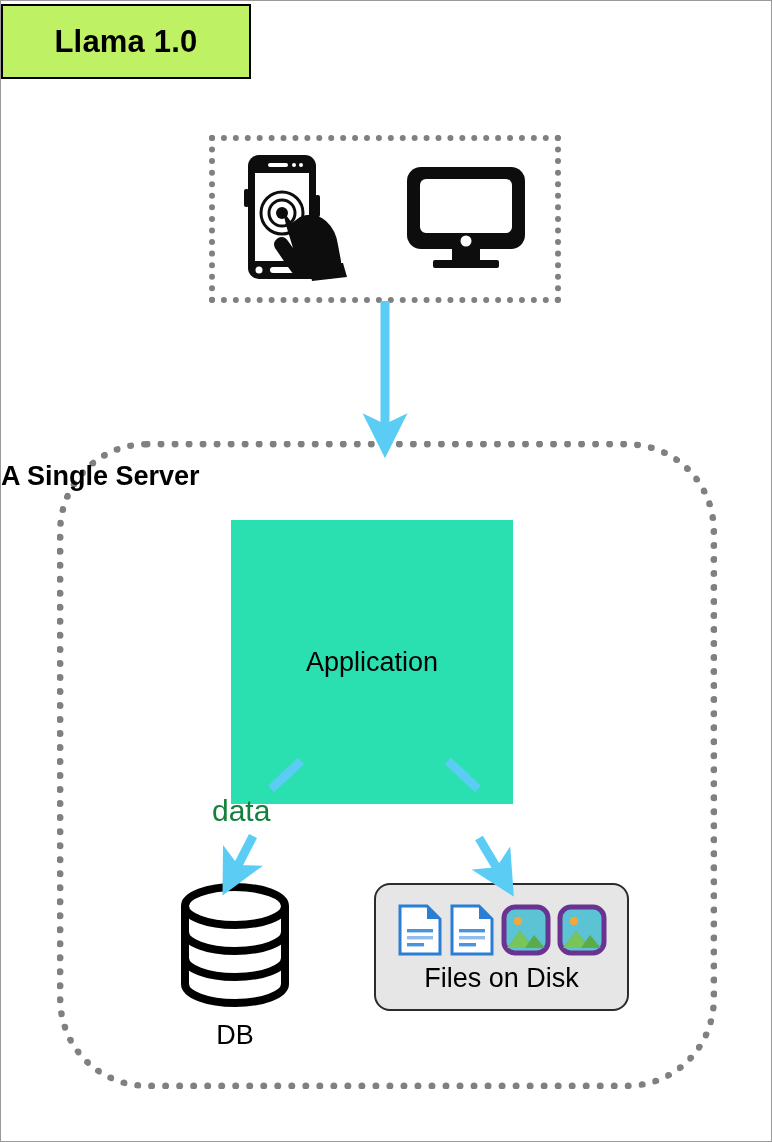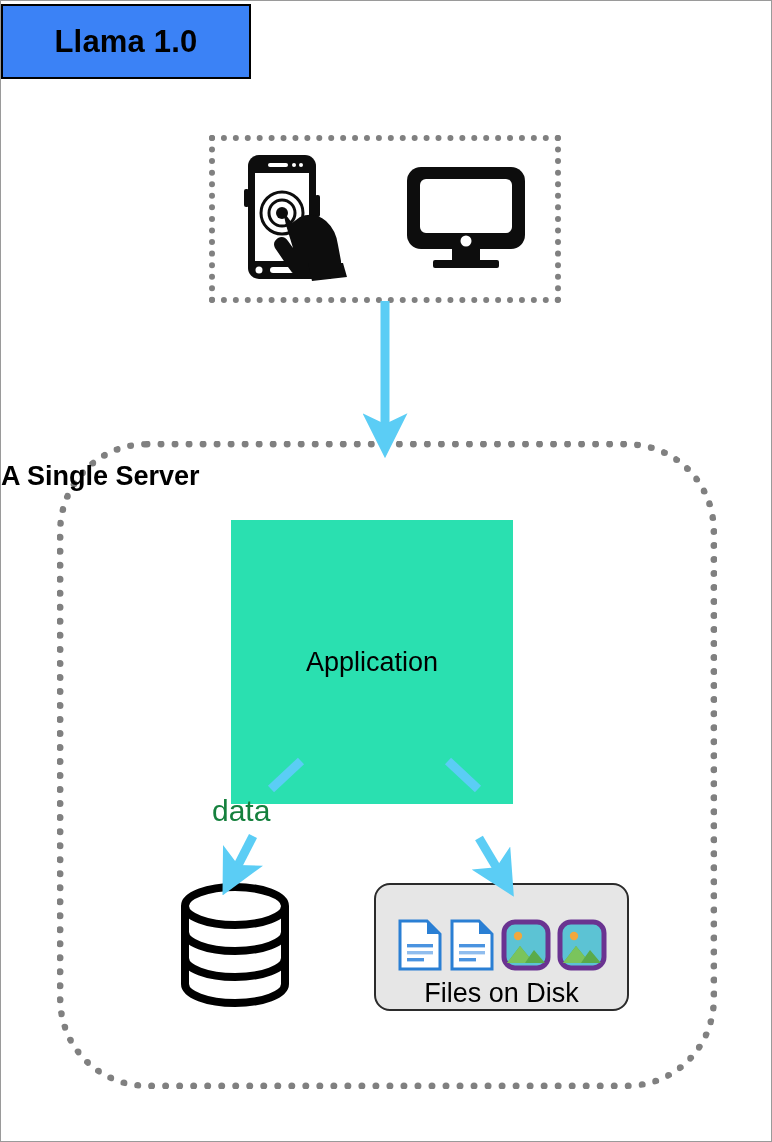--- a/index.html
+++ b/index.html
@@ -21,21 +21,21 @@
     overflow: hidden;
   }
 
   
   #version-badge {
     position: absolute;
     left: 0px;
     top: 3px;
     width: 250px;
     height: 75px;
-    background: #3b82f6;
+    background: #bef264;
     border: 2px solid #000000;
     box-sizing: border-box;
     display: flex;
     align-items: center;
     justify-content: center;
   }
   #version-badge .badge-text {
     font-size: 31px;
     font-weight: bold;
     color: #000000;
@@ -132,21 +132,21 @@
     top: 882px;
     width: 255px;
     height: 128px;
     background: #e6e6e6;
     border: 2px solid #2b2b2b;
     border-radius: 16px;
     box-sizing: border-box;
     display: flex;
     flex-direction: column;
     align-items: center;
-    justify-content: flex-end;
+    justify-content: center;
   }
   #files-icon-row {
     display: flex;
     gap: 6px;
     align-items: center;
     justify-content: center;
     margin-top: 2px;
   }
   #files-caption {
     font-size: 27px;
@@ -232,20 +232,21 @@
         <g fill="none" stroke="#000000" stroke-width="8">
           <ellipse cx="61" cy="26" rx="50" ry="19"></ellipse>
           <path d="M11 26 L11 104"></path>
           <path d="M111 26 L111 104"></path>
           <path d="M11 104 A50 19 0 0 0 111 104"></path>
           <path d="M11 52 A50 19 0 0 0 111 52"></path>
           <path d="M11 78 A50 19 0 0 0 111 78"></path>
         </g>
       </svg>
     </span>
+    <div id="db-caption">DB</div>
   </div>
 
   <div id="files-node">
     <div id="files-icon-row">
 
       <span>
         <svg width="46" height="54" viewBox="0 0 46 54" aria-hidden="true">
           <path d="M3 3 H30 L43 16 V51 H3 Z" fill="#ffffff" stroke="#2a7fd4" stroke-width="3"></path>
           <path d="M30 3 L30 16 L43 16 Z" fill="#2a7fd4"></path>
           <rect x="10" y="26" width="26" height="3.4" fill="#4a93e0"></rect>

